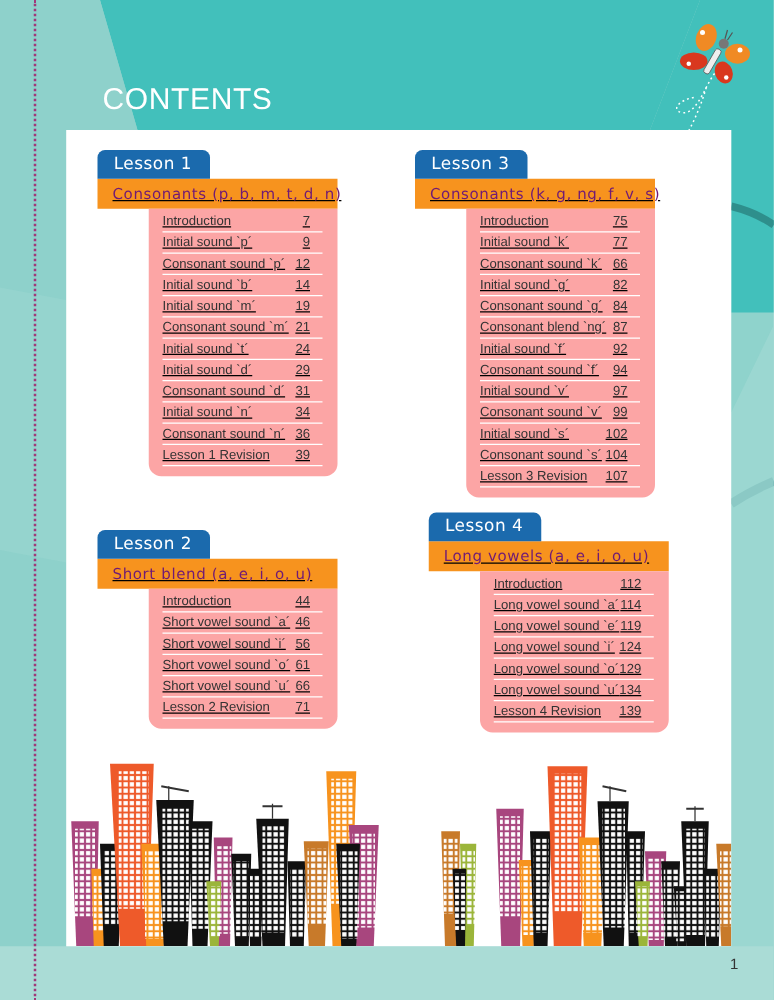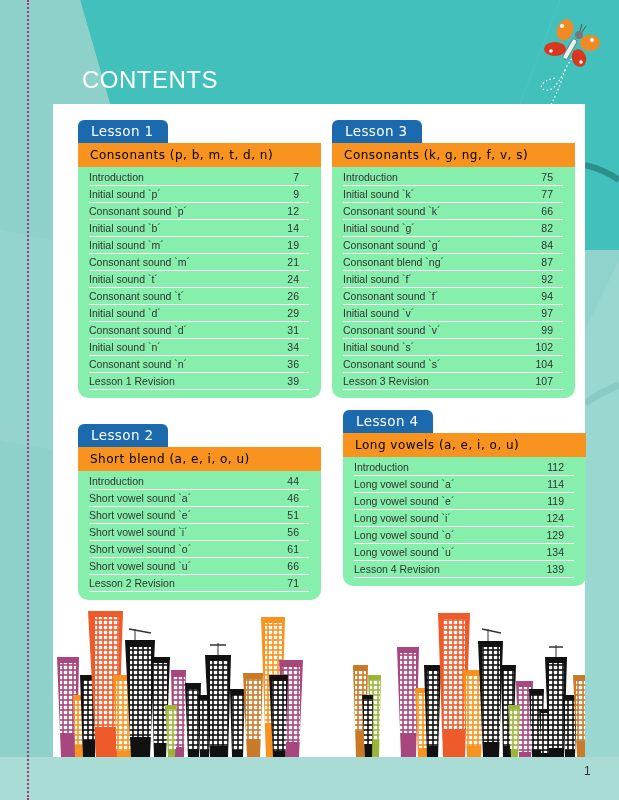--- a/index.html
+++ b/index.html
@@ -6,27 +6,27 @@
   body { width:619px; height:800px; position:relative; overflow:hidden;
          font-family:"DejaVu Sans", sans-serif; background:#aedcd7; }
   .bg { position:absolute; inset:0; overflow:hidden; }
   .bg svg { position:absolute; left:0; top:0; }
   .stitch { position:absolute; left:27px; top:0; width:0; height:800px;
             border-left:2px dotted #a0387a; }
   .title { position:absolute; left:82px; top:66px; color:#ffffff;
            font-family:Liberation Sans, sans-serif; font-size:24px; letter-spacing:0.5px;
            font-weight:normal; }
   .panel { position:absolute; left:53px; top:104px; width:532px; height:653px; background:#ffffff; }
-  .lesson { position:absolute; width:243px; }
+  .lesson { position:absolute; width:192px;text-decoration:underline; }
   .tab { display:inline-block; background:#1b6aad; color:#ffffff; font-size:13.5px;
          padding:3px 14px 4px 13px; border-radius:6px 6px 0 0; height:16px; line-height:16px;
          letter-spacing:0.4px; }
-  .topic { background:#f7931e; color:#000000; font-size:12px; height:24px; line-height:24px;
+  .topic { background:#f7931e; color:#701a75; font-size:12px; height:24px; line-height:24px;
            padding-left:12px; letter-spacing:0.5px; white-space:nowrap; }
-  .rows { background:#86efac; border-radius:0 0 10px 10px; padding:2px 12px 8px 11px; }
+  .rows { background:#fca5a5; border-radius:0 0 10px 10px; padding:2px 12px 8px 11px;margin-left:41px; }
   .row { display:flex; justify-content:space-between; height:16px; line-height:16px;
          border-bottom:1px solid #ffffff; font-size:10.5px; color:#333333;
          font-family:"Liberation Sans", sans-serif; padding-right:10px; }
   .row .pg { text-align:right; }
   .city { position:absolute; left:53px; top:605px; width:532px; height:152px; overflow:hidden; }
   .pagenum { position:absolute; left:584px; top:764px; font-size:12px; color:#333;
              font-family:"Liberation Sans", sans-serif; }
   .butterfly { position:absolute; left:535px; top:18px; }
 </style>
 </head>
@@ -97,24 +97,20 @@
       </div>
     <div class="row">
         <span>Consonant sound `m´</span>
         <span class="pg">21</span>
       </div>
     <div class="row">
         <span>Initial sound `t´</span>
         <span class="pg">24</span>
       </div>
     <div class="row">
-        <span>Consonant sound `t´</span>
-        <span class="pg">26</span>
-      </div>
-    <div class="row">
         <span>Initial sound `d´</span>
         <span class="pg">29</span>
       </div>
     <div class="row">
         <span>Consonant sound `d´</span>
         <span class="pg">31</span>
       </div>
     <div class="row">
         <span>Initial sound `n´</span>
         <span class="pg">34</span>
@@ -134,24 +130,20 @@
   <div class="tab">Lesson 2</div>
   <div class="topic">Short blend (a, e, i, o, u)</div>
   <div class="rows">
     <div class="row">
         <span>Introduction</span>
         <span class="pg">44</span>
       </div>
     <div class="row">
         <span>Short vowel sound `a´</span>
         <span class="pg">46</span>
-      </div>
-    <div class="row">
-        <span>Short vowel sound `e´</span>
-        <span class="pg">51</span>
       </div>
     <div class="row">
         <span>Short vowel sound `i´</span>
         <span class="pg">56</span>
       </div>
     <div class="row">
         <span>Short vowel sound `o´</span>
         <span class="pg">61</span>
       </div>
     <div class="row">

